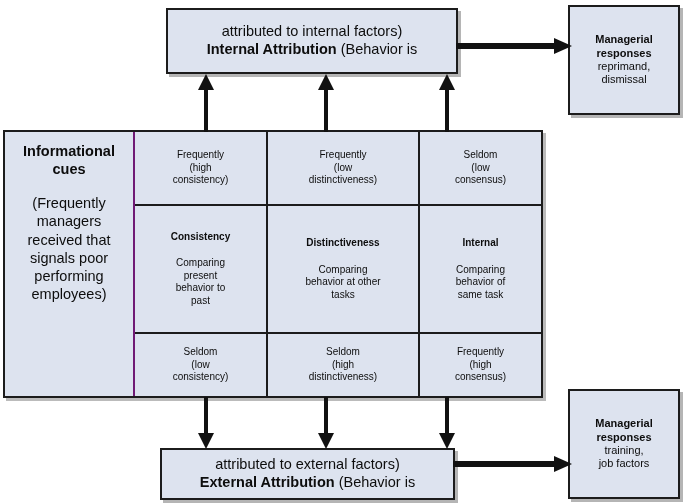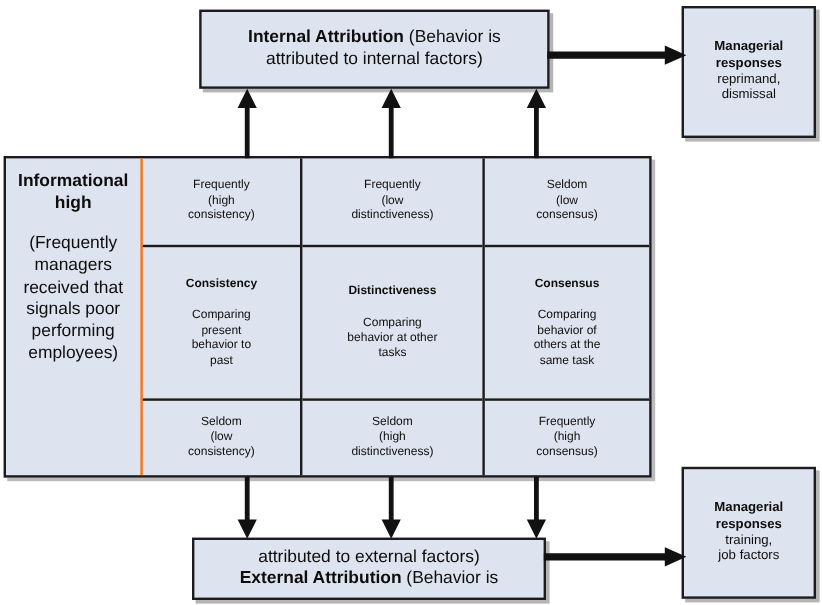--- a/index.html
+++ b/index.html
@@ -52,22 +52,22 @@
     width: 540px;
     height: 268px;
     box-sizing: border-box;
     border: 2px solid #1c1c1c;
     background: #dde3ef;
     display: flex;
     box-shadow: 3px 3px 0 rgba(120,120,120,0.5);
   }
   #informational-cues-cell {
     box-sizing: border-box;
-    width: 114px;
-    border-right: 2px solid #f97316;
+    width: 130px;
+    border-right: 2px solid #701a75;
     padding: 10px 8px 0 8px;
     text-align: center;
     font-size: 14.5px;
     line-height: 1.25;
     color: #0d0d0d;
   }
   #informational-cues-cell .heading {
     font-weight: bold;
     display: block;
     margin-bottom: 16px;
@@ -111,22 +111,22 @@
     position: absolute;
   }
   .arrow-v svg, .arrow-h svg { display: block; }
 </style>
 </head>
 <body>
 
 <div id="canvas">
 
   <div class="box shadowed" id="internal-attribution-box" style="left:166px; top:8px; width:292px; height:66px;">
+    <span class="attr-line">attributed to internal factors)</span>
     <span class="attr-line"><span class="bold">Internal Attribution</span><span> (Behavior is</span></span>
-    <span class="attr-line">attributed to internal factors)</span>
   </div>
 
   <div class="box shadowed mgr-box" id="managerial-top-box" style="left:568px; top:5px; width:112px; height:110px;">
     <span class="title">Managerial</span>
     <span class="title">responses</span>
     <span>reprimand,</span>
     <span>dismissal</span>
   </div>
 
   <div class="box shadowed mgr-box" id="managerial-bottom-box" style="left:568px; top:389px; width:112px; height:110px;">
@@ -139,21 +139,21 @@
   <div class="box shadowed" id="external-attribution-box" style="left:160px; top:448px; width:295px; height:52px;">
     <span class="attr-line">attributed to external factors)</span>
     <span class="attr-line"><span class="bold">External Attribution</span><span> (Behavior is</span></span>
   </div>
 
   <div id="informational-matrix">
 
     <div id="informational-cues-cell">
       <span class="heading">
         <span>Informational</span><br>
-        <span>high</span>
+        <span>cues</span>
       </span>
       <span>(Frequently</span><br>
       <span>managers</span><br>
       <span>received that</span><br>
       <span>signals poor</span><br>
       <span>performing</span><br>
       <span>employees)</span>
     </div>
 
     <div class="cue-columns">
@@ -198,24 +198,23 @@
         </div>
       </div>
 
       <div class="cue-col">
         <div class="cue-cell top">
           <span class="line">Seldom</span>
           <span class="line">(low</span>
           <span class="line">consensus)</span>
         </div>
         <div class="cue-cell middle">
-          <span class="factor-name">Consensus</span>
+          <span class="factor-name">Internal</span>
           <span class="line">Comparing</span>
           <span class="line">behavior of</span>
-          <span class="line">others at the</span>
           <span class="line">same task</span>
         </div>
         <div class="cue-cell bottom">
           <span class="line">Frequently</span>
           <span class="line">(high</span>
           <span class="line">consensus)</span>
         </div>
       </div>
 
     </div>

